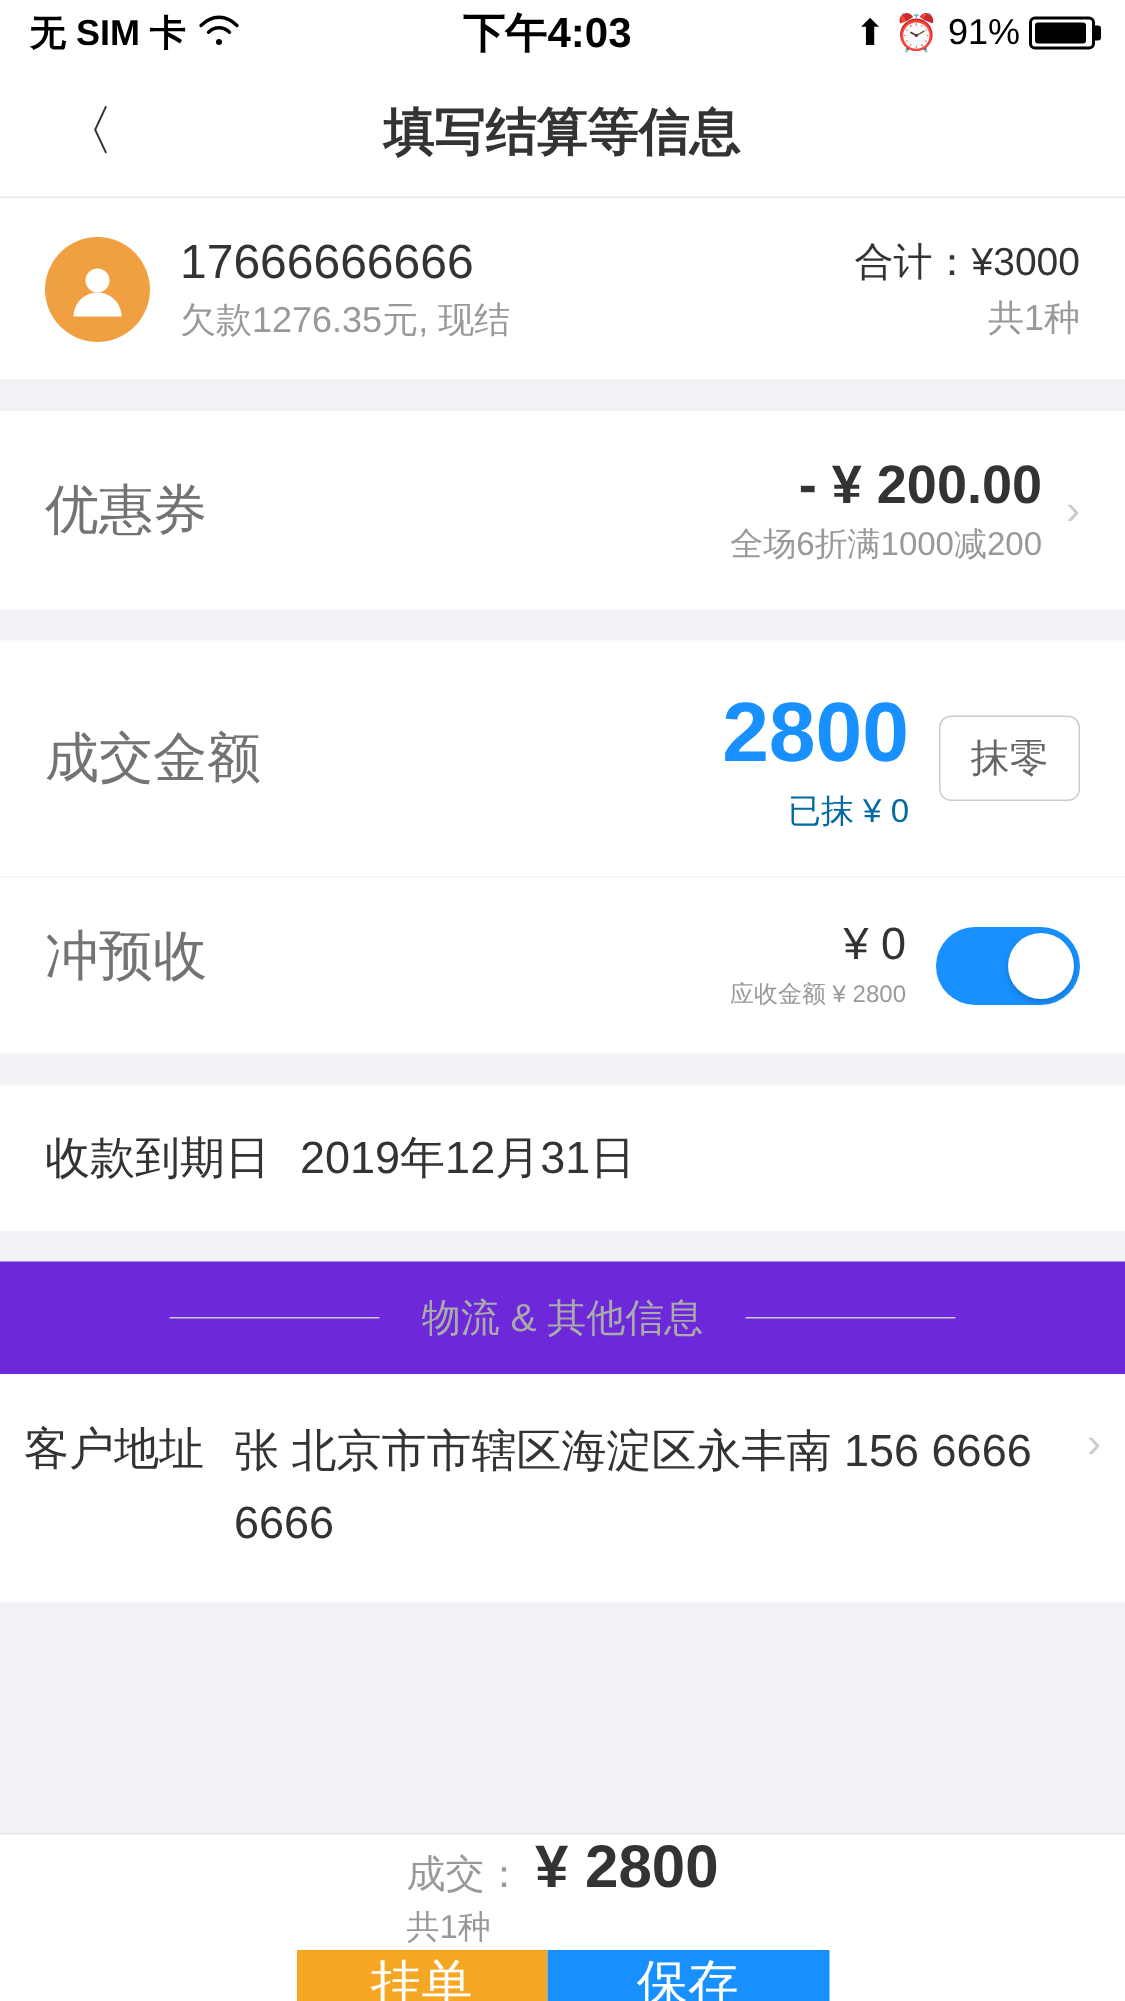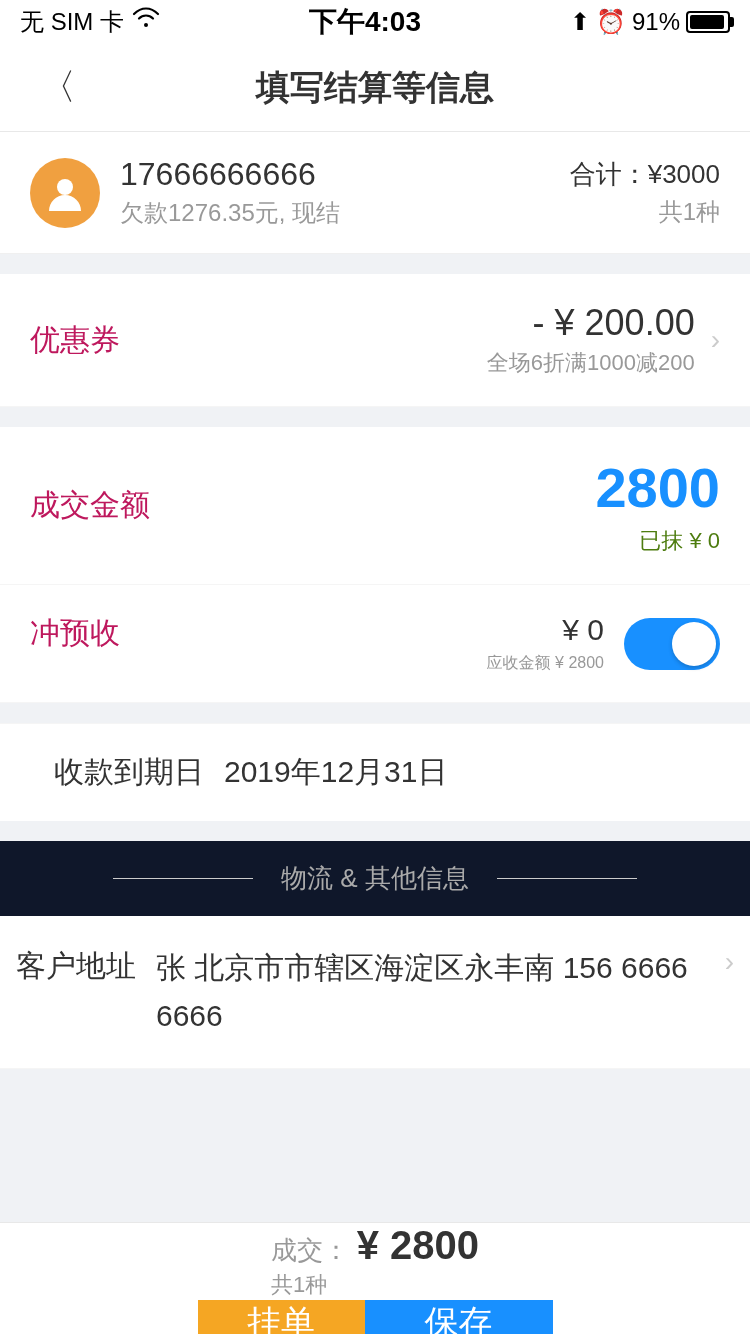--- a/index.html
+++ b/index.html
@@ -18,21 +18,21 @@
     .status-bar {
       height: 44px;
       background: #fff;
       display: flex;
       align-items: center;
       justify-content: space-between;
       padding: 0 20px;
       font-size: 24px;
       color: #000;
     }
-    .status-left { display: flex; align-items: flex-start; gap: 8px; }
+    .status-left { display: flex; align-items: flex-end; gap: 8px; font-weight: bold; }
     .status-center { font-weight: 600; font-size: 28px; }
     .status-right { display: flex; align-items: center; gap: 6px; font-size: 24px; }
     .battery {
       width: 44px; height: 22px; border: 2px solid #000; border-radius: 4px;
       position: relative; display: inline-block;
     }
     .battery::after {
       content: ''; position: absolute; right: -6px; top: 50%; transform: translateY(-50%);
       width: 4px; height: 10px; background: #000; border-radius: 0 2px 2px 0;
     }
@@ -108,33 +108,33 @@
     
     .row-item {
       background: #fff;
       padding: 28px 30px;
       display: flex;
       align-items: center;
       justify-content: space-between;
       border-bottom: 1px solid #f5f5f5;
     }
     .row-label {
-      font-size: 30px;
-      color: #be185d;
+      font-size: 36px;
+      color: #737373;
     }
     .row-right {
       display: flex;
       align-items: center;
       gap: 16px;
       text-align: right;
     }
     .discount-amount {
       font-size: 36px;
       color: #333;
-      font-weight: 400;
+      font-weight: 700;
     }
     .discount-sub {
       font-size: 22px;
       color: #999;
       margin-top: 4px;
     }
     .chevron-icon { font-size: 28px; color: #ccc; }
 
     
     .deal-row {
@@ -149,21 +149,21 @@
     .deal-right {
       display: flex;
       align-items: center;
       gap: 20px;
     }
     .deal-amount-value {
       font-size: 56px;
       font-weight: 600;
       color: #1890ff;
     }
-    .deal-sub { font-size: 22px; color: #4d7c0f; margin-top: 6px; text-align: right; }
+    .deal-sub { font-size: 22px; color: #0369a1; margin-top: 6px; text-align: right; }
     .round-btn {
       border: 1px solid #ccc;
       border-radius: 8px;
       padding: 10px 20px;
       font-size: 26px;
       color: #666;
       background: #fff;
       cursor: pointer;
       white-space: nowrap;
     }
@@ -214,26 +214,26 @@
 
     
     .date-row {
       background: #fff;
       padding: 28px 30px;
       display: flex;
       align-items: center;
       gap: 20px;
       border-top: 1px solid #f5f5f5;
     }
-    .date-label { font-size: 30px; color: #333; margin-left: 24px; }
+    .date-label { font-size: 30px; color: #333; }
     .date-value { font-size: 30px; color: #333; }
 
     
     .logistics-header {
-      background: #0f172a;
+      background: #6d28d9;
       padding: 20px 30px;
       display: flex;
       align-items: center;
       justify-content: center;
     }
     .logistics-title {
       font-size: 26px;
       color: #aaa;
       display: flex;
       align-items: center;
@@ -396,20 +396,21 @@
 
   <div class="section-gap"></div>
 
   <div class="deal-row">
     <span class="row-label">成交金额</span>
     <div class="deal-right">
       <div>
         <div class="deal-amount-value">2800</div>
         <div class="deal-sub">已抹  ¥ 0</div>
       </div>
+      <button class="round-btn">抹零</button>
     </div>
   </div>
 
   <div class="charge-row">
     <span class="row-label">冲预收</span>
     <div class="charge-right">
       <div>
         <div class="charge-amount">¥ 0</div>
         <div class="charge-sub">应收金额 ¥ 2800</div>
       </div>

